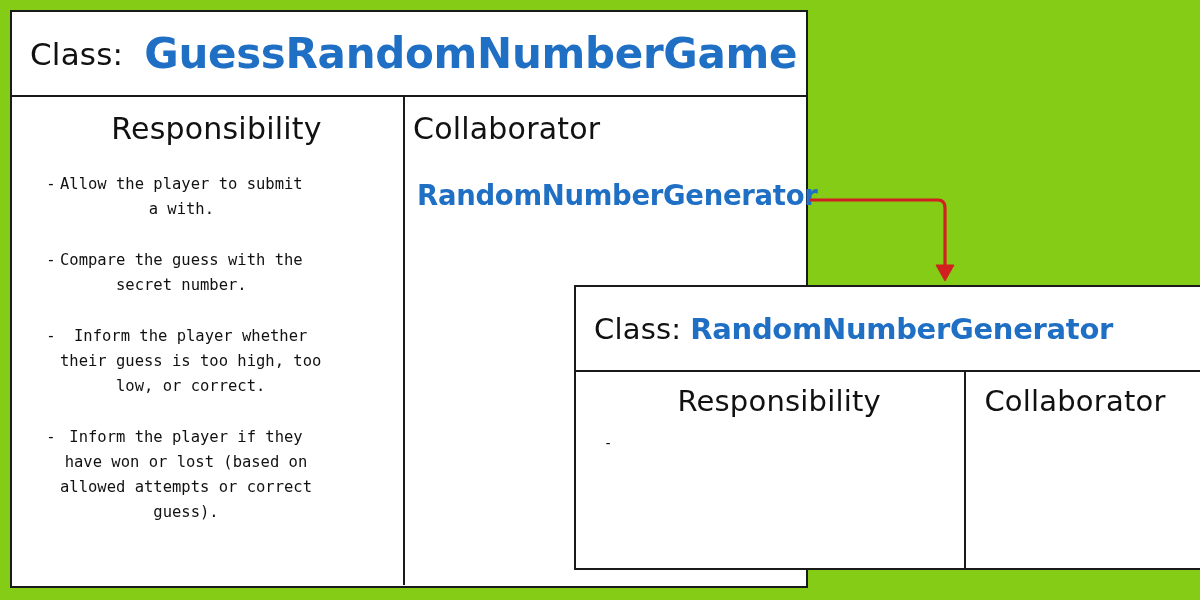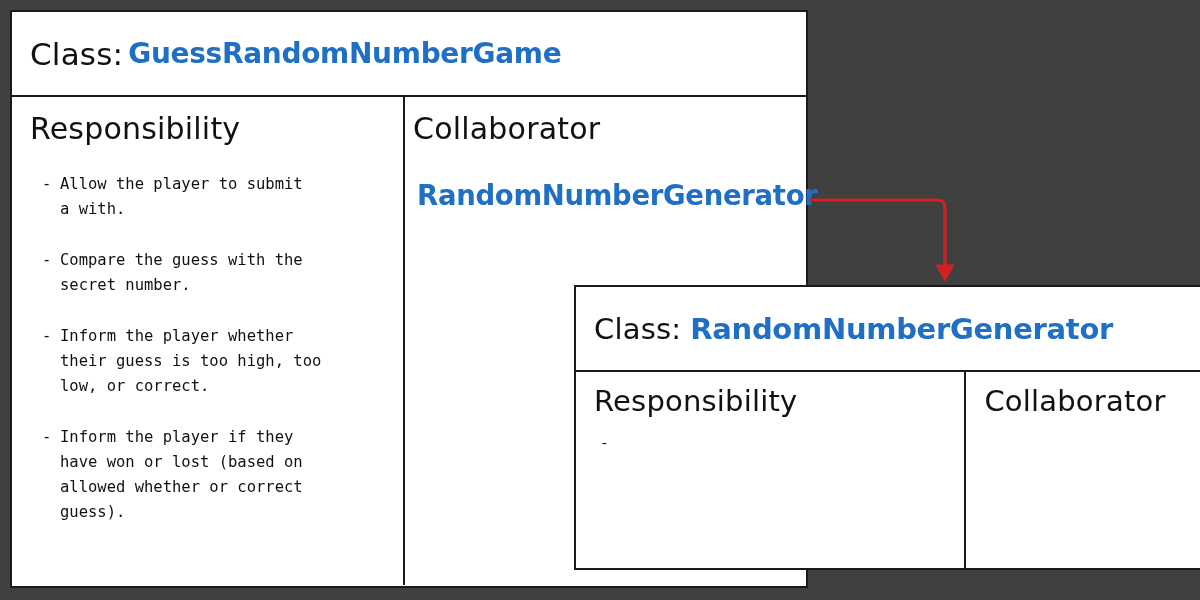--- a/index.html
+++ b/index.html
@@ -4,21 +4,21 @@
 <style>
   html, body {
     margin: 0;
     padding: 0;
     background: #ffffff;
   }
   #canvas {
     position: relative;
     width: 1200px;
     height: 600px;
-    background: #404040;
+    background: #84cc16;
     overflow: hidden;
     font-family: "Liberation Sans", sans-serif;
   }
 
   
   .crc-card {
     position: absolute;
     background: #ffffff;
     border: 2.5px solid #1a1a1a;
     box-sizing: border-box;
@@ -34,20 +34,21 @@
   }
   .crc-body {
     display: flex;
     box-sizing: border-box;
     align-items: stretch;
   }
   .crc-col-resp {
     box-sizing: border-box;
     border-right: 2.5px solid #1a1a1a;
     overflow: visible;
+    text-align: center;
   }
   .crc-col-collab {
     box-sizing: border-box;
     overflow: visible;
   }
 
   
   .hand {
     font-family: "DejaVu Sans", sans-serif;
     font-weight: 400;
@@ -96,21 +97,21 @@
     white-space: pre-line;
   }
 
   
   #card-game { left: 10px; top: 10px; width: 798px; height: 578px; }
   #card-game .crc-header { height: 85px; padding-left: 18px; }
   #card-game .crc-body   { height: 488px; }
   #card-game .crc-col-resp   { width: 393px; padding: 14px 0 0 18px; }
   #card-game .crc-col-collab { width: 400px; padding: 14px 0 0 8px; }
   #card-game .class-label { font-size: 31px; }
-  #card-game .class-name  { font-size: 28px; margin-left: 5px; }
+  #card-game .class-name  { font-size: 42px; margin-left: 21px; }
   #card-game .section-title { font-size: 30px; }
   #card-game .resp-list { margin-top: 26px; font-size: 15.5px; line-height: 25px; }
   #card-game .resp-item { margin-bottom: 26px; }
   #card-game .resp-dash { width: 18px; margin-left: 12px; }
   #card-game .collab-name { font-size: 27.5px; margin-top: 33px; margin-left: 4px; }
 
   
   #card-generator { left: 574px; top: 285px; width: 640px; height: 285px; }
   #card-generator .crc-header { height: 85px; padding-left: 18px; }
   #card-generator .crc-body   { height: 197px; }
@@ -164,21 +165,21 @@
           <li class="resp-item">
             <span class="resp-dash">-</span>
             <span class="resp-text">Inform the player whether
 their guess is too high, too
 low, or correct.</span>
           </li>
           <li class="resp-item">
             <span class="resp-dash">-</span>
             <span class="resp-text">Inform the player if they
 have won or lost (based on
-allowed whether or correct
+allowed attempts or correct
 guess).</span>
           </li>
         </ul>
       </div>
 
       <div class="crc-col-collab">
         <div class="section-title hand">Collaborator</div>
         <div class="collab-name">RandomNumberGenerator</div>
       </div>
 

